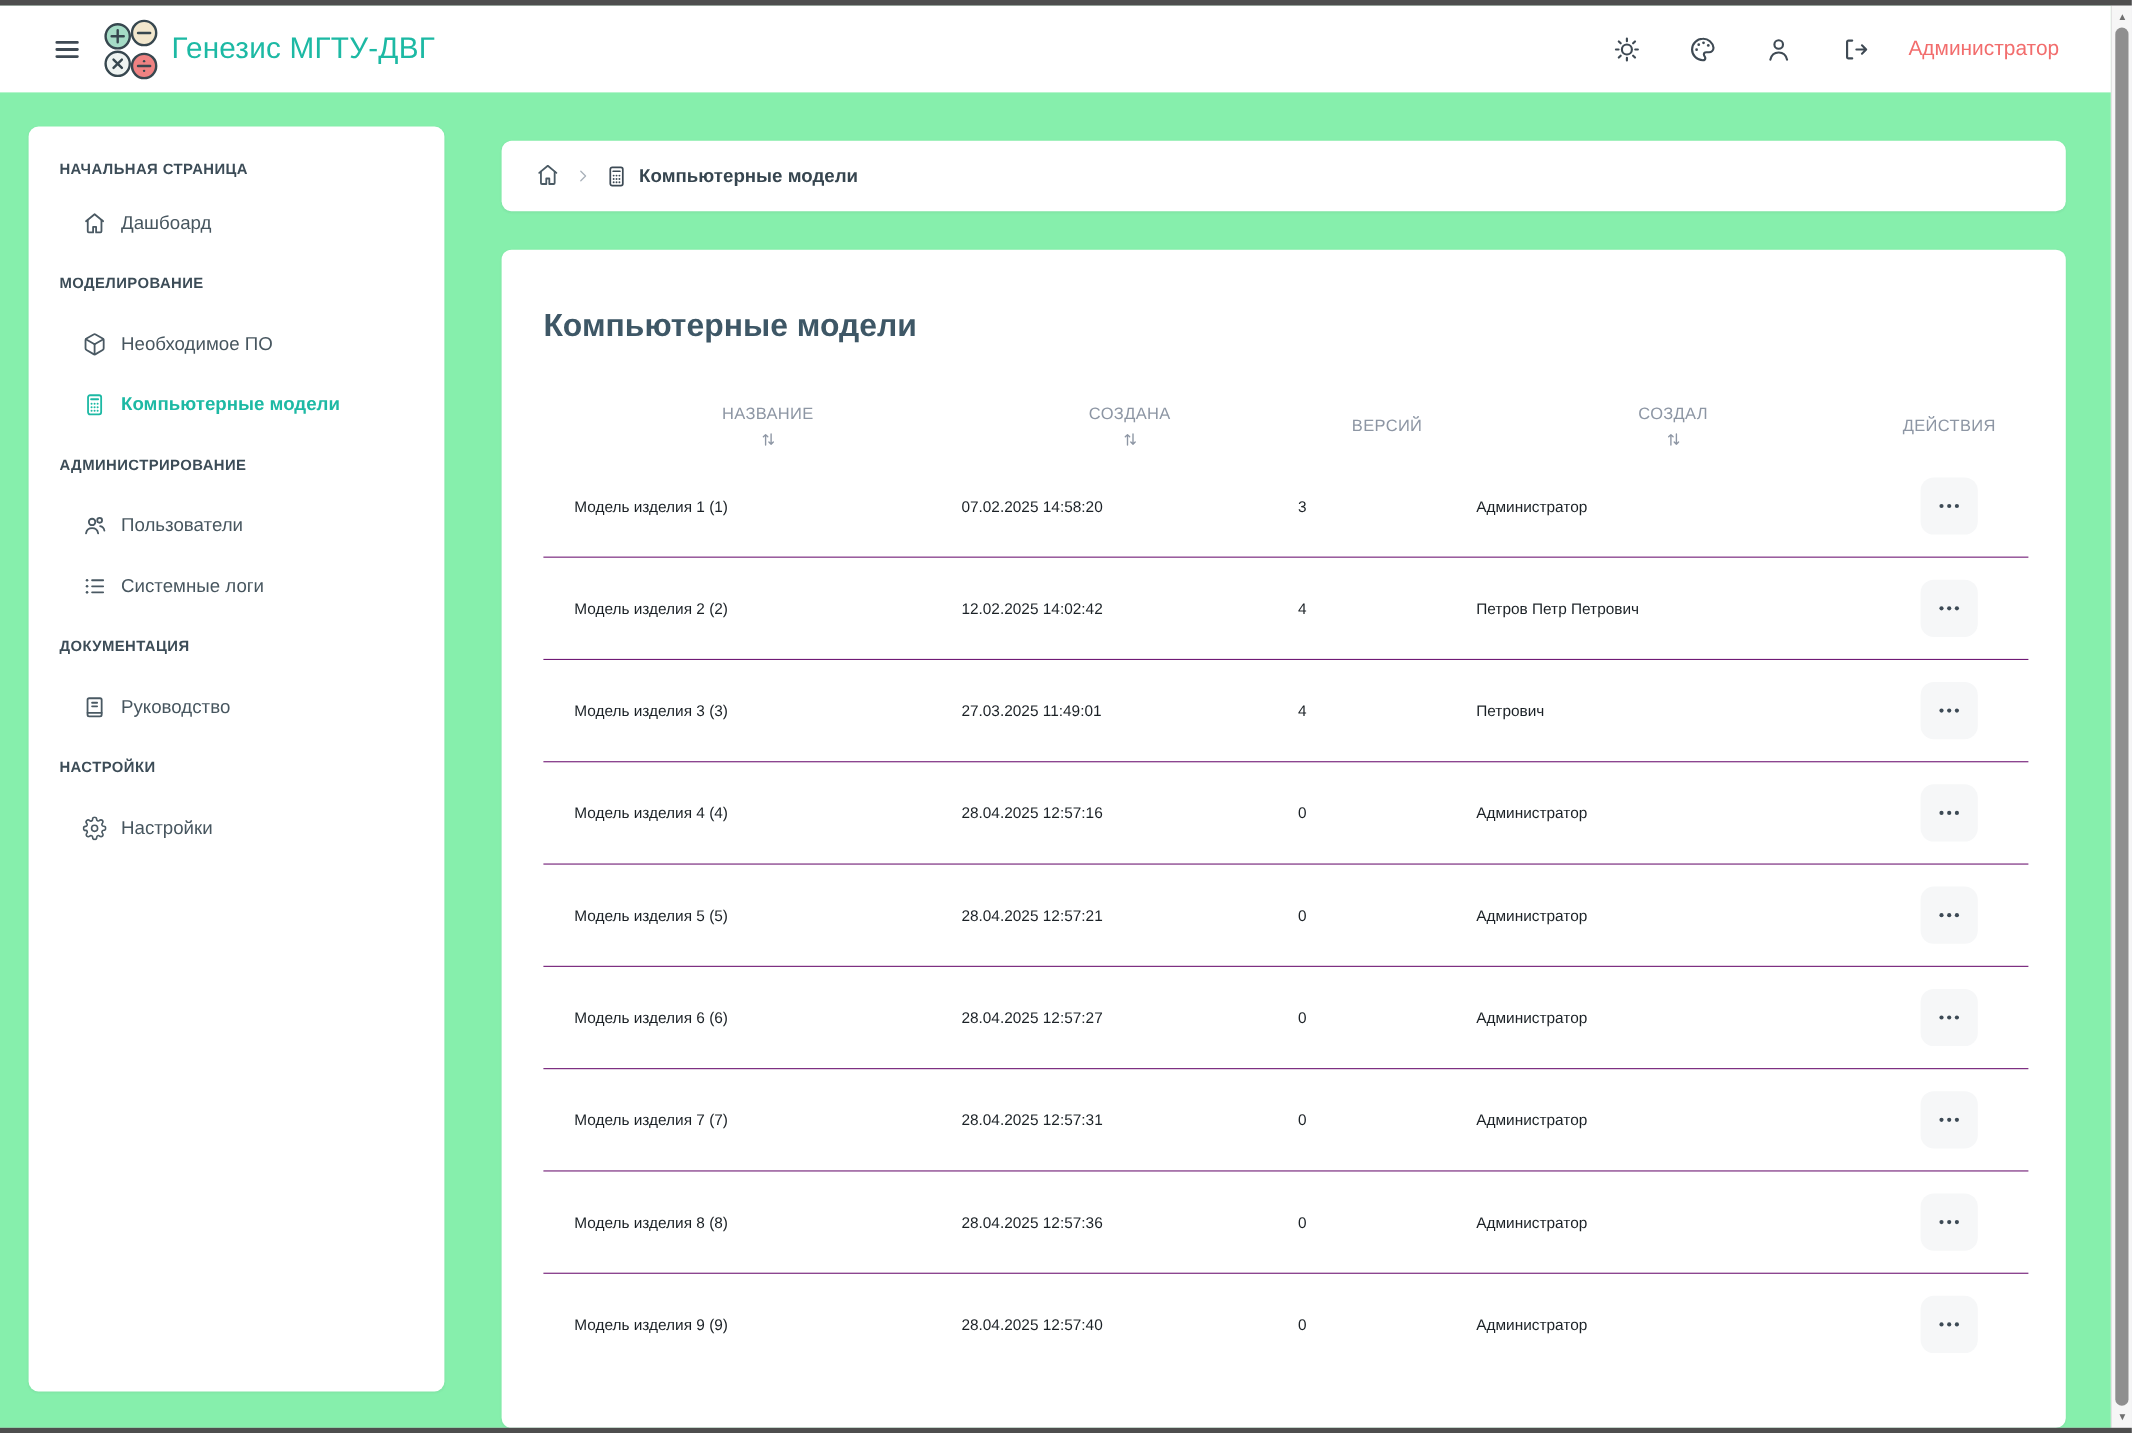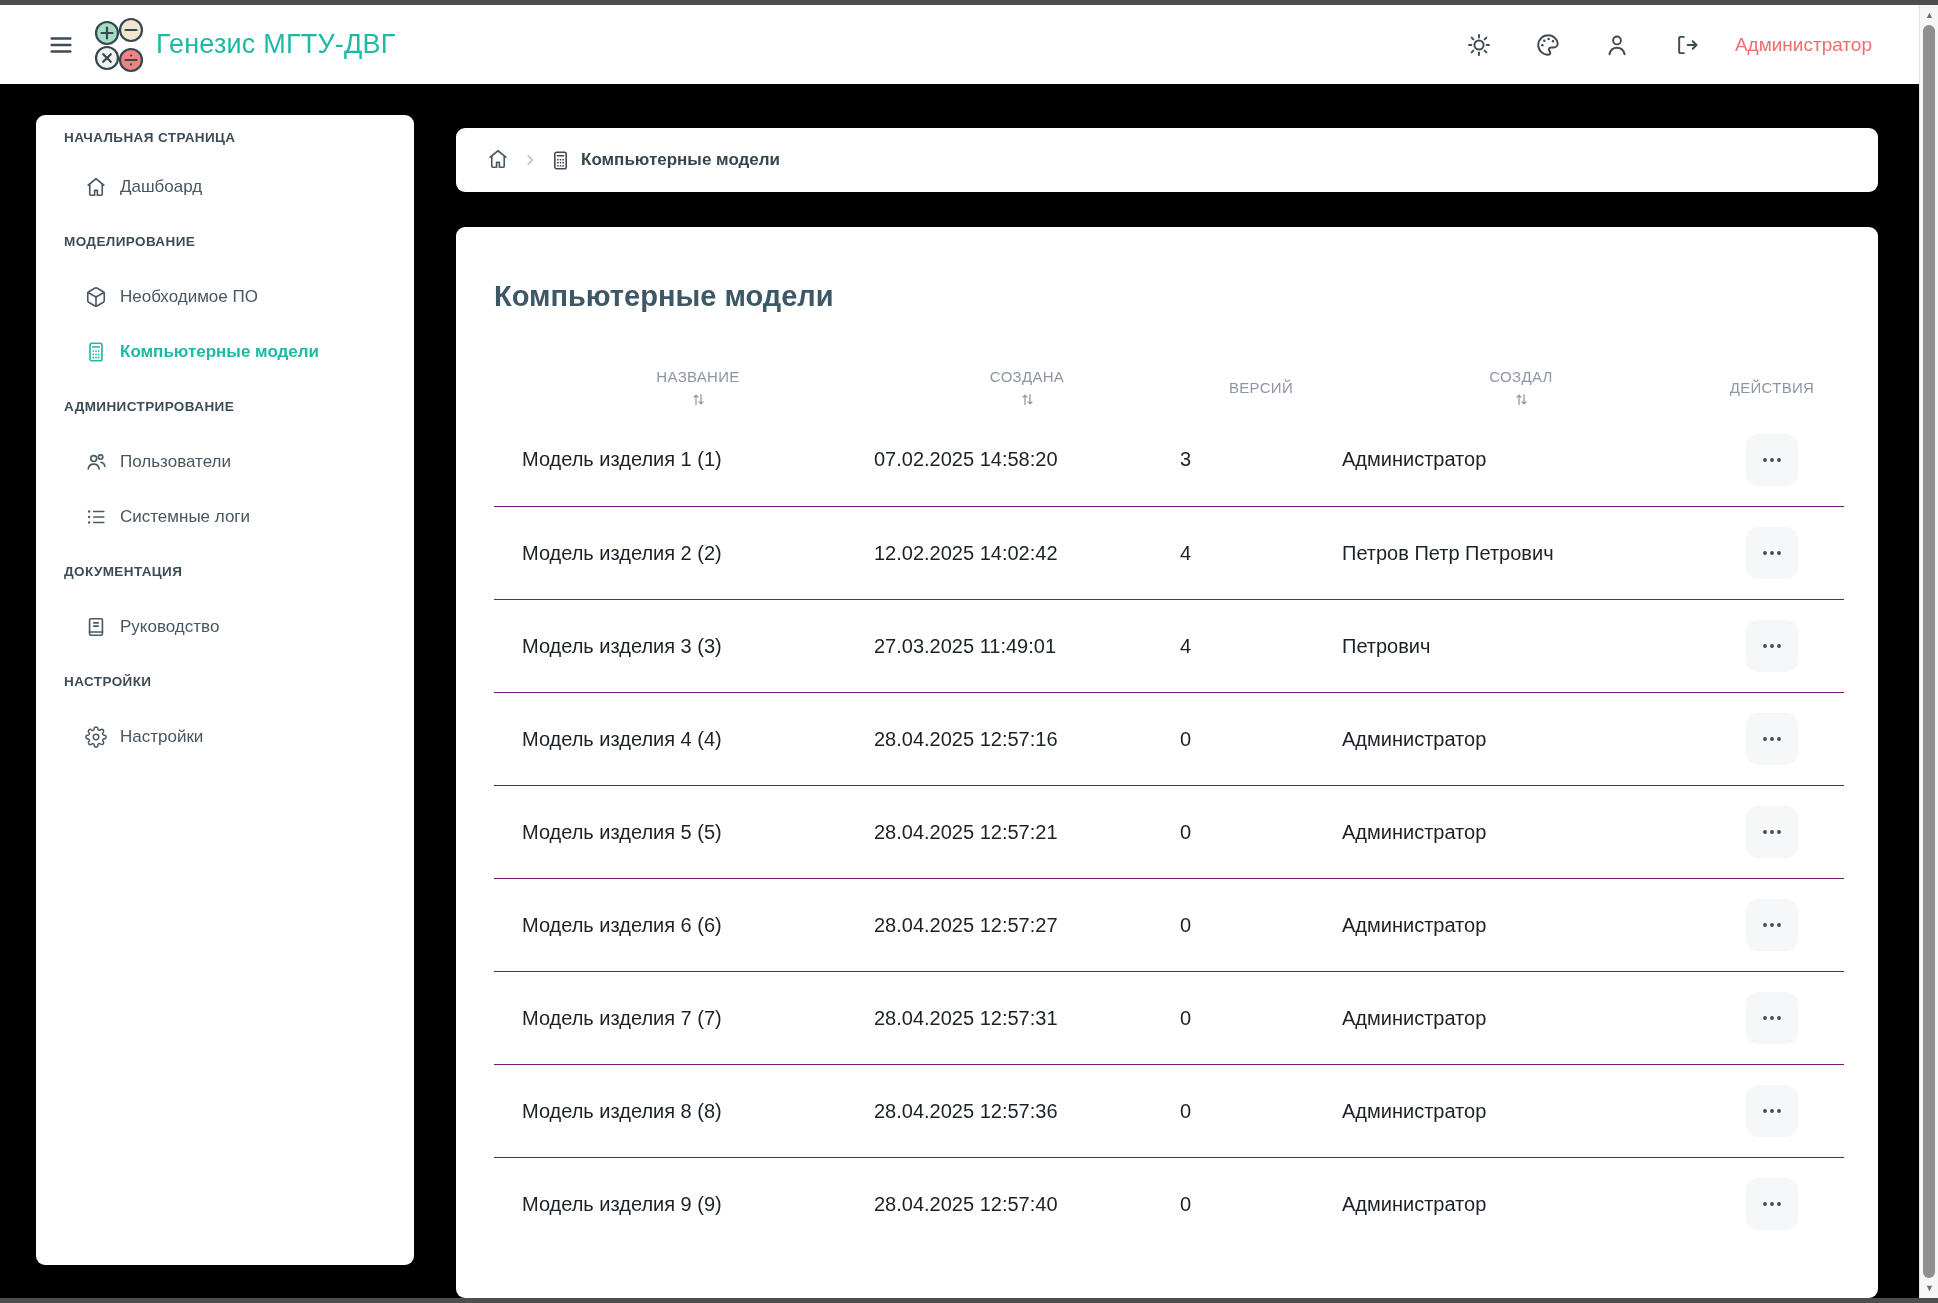--- a/index.html
+++ b/index.html
@@ -10,37 +10,37 @@
   .edge-strip { position:absolute; left:0; width:1938px; height:5px; background:#4e4e4e; z-index:50; }
   .edge-top { top:0; } .edge-bottom { top:1298px; }
   .os-scrollbar { position:absolute; right:0; top:5px; width:19px; height:1293px;
     background:#f6f6f6; border-left:1px solid #e2e2e2; z-index:40; }
   .sb-arrow { position:absolute; left:0; width:19px; height:16px; display:flex;
     align-items:center; justify-content:center; font-size:9px; color:#6f6f6f; }
   .sb-arrow.up { top:2px; } .sb-arrow.down { bottom:2px; }
   .sb-thumb { position:absolute; left:3px; width:12px; top:20px; bottom:20px;
     background:#8f8f8f; border-radius:7px; }
 
-  .app { position:absolute; left:0; top:5px; width:1919px; height:1293px; background:#000000; }
+  .app { position:absolute; left:0; top:5px; width:1919px; height:1293px; background:#86efac; }
 
   
   .topbar { position:absolute; left:0; top:0; width:1919px; height:79px;
     background:#ffffff; display:flex; align-items:center; padding:0 47px 0 44px; }
   .burger { background:none; border:none; cursor:pointer; color:#3f4a54; width:34px; height:34px;
     display:flex; align-items:center; justify-content:center; }
   .logo { margin-left:14px; width:54px; height:56px; }
   .app-title { margin-left:10px; color:#1db9a4; font-size:27px; font-weight:500; letter-spacing:.2px; }
   .topbar-right { margin-left:auto; display:flex; align-items:center; gap:41px; }
   .top-icon-btn { background:none; border:none; cursor:pointer; color:#3f4a54; width:28px; height:28px;
     display:flex; align-items:center; justify-content:center; }
   .role-label { color:#f26d6d; font-size:19px; margin-left:-6px; }
 
   
   .card { position:absolute; background:#fff; border-radius:9px; box-shadow:0 1px 2px rgba(30,40,50,.05); }
-  .sidebar-card { left:36px; top:110px; width:378px; height:1150px; padding-top:0; }
+  .sidebar-card { left:26px; top:110px; width:378px; height:1150px; padding-top:16px; }
   .breadcrumb-card { left:456px; top:123px; width:1422px; height:64px;
     display:flex; align-items:center; padding:0 30px; }
   .main-card { left:456px; top:222px; width:1422px; height:1071px; padding:52px 38px 0 38px; }
 
   
   .nav-section { height:55px; display:flex; align-items:center; padding-left:28px;
     color:#3c4c57; font-size:13.5px; font-weight:700; letter-spacing:.4px; }
   .nav-section:first-child { height:44px; }
   .nav-item { height:55px; display:flex; align-items:center; padding-left:48px; gap:13px;
     color:#47565f; font-size:17px; cursor:pointer; }
@@ -75,21 +75,21 @@
   .table { margin-top:48px; width:1350px; }
   .thead, .trow { display:grid; grid-template-columns:380px 306px 162px 358px 144px; align-items:center; }
   .thead { height:52px; }
   .th { color:#8d96a4; font-size:15px; letter-spacing:.3px; display:flex; align-items:center; gap:7px;flex-direction:column; }
   .th.sortable { cursor:pointer; }
   .th-name { padding-left:28px; }
   .th-actions { justify-content:center; }
   .sort-ic { width:15px; height:15px; color:#8d96a4; }
   .trow { height:93px; }
   .trow + .trow { border-top:1px solid #701a75; }
-  .td { color:#1b2126; font-size:20px; }
+  .td { color:#1b2126; font-size:14px; }
   .td-name { padding-left:28px; }
   .td-actions { display:flex; justify-content:center; }
   .dots-btn { width:52px; height:52px; border:none; border-radius:12px; background:#f6f7f8;
     color:#3d4a55; display:flex; align-items:center; justify-content:center; cursor:pointer; }
   .dots-btn svg { width:24px; height:24px; }
 
   svg.stroke { fill:none; stroke:currentColor; stroke-width:1.8; stroke-linecap:round; stroke-linejoin:round; }
 </style>
 </head>
 <body>

